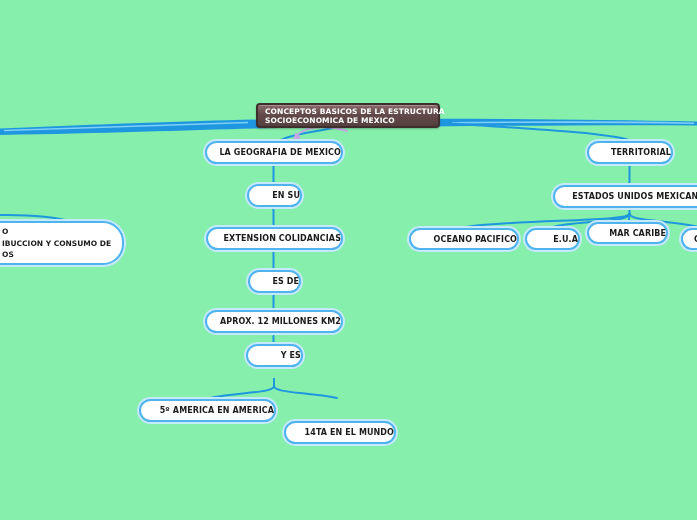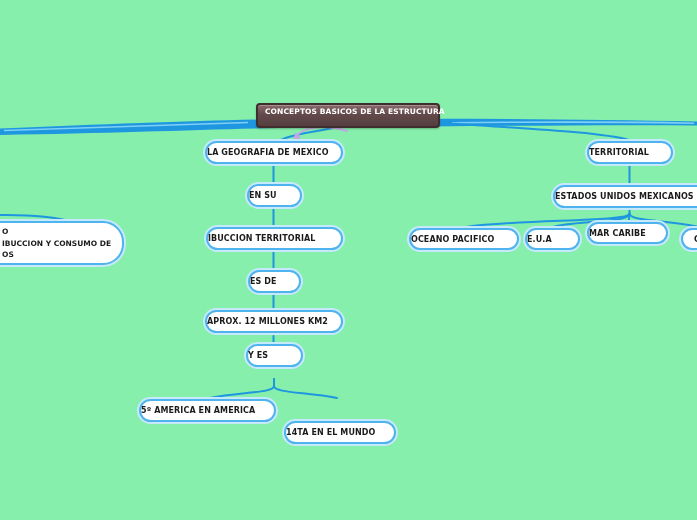--- a/index.html
+++ b/index.html
@@ -5,21 +5,21 @@
   html,body{margin:0;padding:0;background:#fff;}
   #canvas{
     position:relative;width:697px;height:520px;overflow:hidden;background:#86efac;
     font-family:"DejaVu Sans","Liberation Sans",sans-serif;
   }
   #connectors{position:absolute;left:0;top:0;z-index:1;pointer-events:none;}
   .node{
     position:absolute;z-index:2;box-sizing:border-box;background:#ffffff;
     border:2px solid #4fb3ee;border-radius:12px;
     box-shadow:0 0 0 2px #c6e9fb, 0 1px 2px rgba(70,150,200,0.15);
-    display:flex;align-items:center;justify-content:flex-start;
+    display:flex;align-items:center;justify-content:flex-end;
     font-size:8px;font-weight:bold;color:#1b1b1b;letter-spacing:0.1px;
     white-space:nowrap;cursor:pointer;
   }
   .node .lbl{pointer-events:none;}
   .central{
     position:absolute;z-index:3;box-sizing:border-box;
     left:256px;top:103px;width:184px;height:25px;
     background:linear-gradient(to bottom,#8a6a6a 0%,#634a4a 45%,#553f3f 100%);
     border:2px solid #3e2e2e;border-radius:4px;
     box-shadow:inset 0 1px 0 rgba(255,255,255,0.25), 0 1px 2px rgba(0,0,0,0.25);
@@ -67,30 +67,31 @@
     </g>
 
     <g stroke="#c7a6e6" fill="none" stroke-width="2" stroke-linecap="round">
       <path d="M347,131 C322,123.5 303,127.5 295,137"></path>
     </g>
     <polygon fill="#c7a6e6" points="292.5,141.5 301,137.5 295.5,132.5"></polygon>
   </svg>
 
   <div class="central">
     <div>CONCEPTOS BASICOS DE LA ESTRUCTURA</div>
+    <div>SOCIOECONOMICA DE MEXICO</div>
   </div>
 
   <div class="node" style="left:205px;top:141px;width:138px;height:23px">
     <span class="lbl">LA GEOGRAFIA DE MEXICO</span>
   </div>
   <div class="node" style="left:247px;top:184px;width:55px;height:23px">
     <span class="lbl">EN SU</span>
   </div>
   <div class="node" style="left:206px;top:227px;width:137px;height:23px">
-    <span class="lbl">IBUCCION TERRITORIAL</span>
+    <span class="lbl">EXTENSION COLIDANCIAS</span>
   </div>
   <div class="node" style="left:248px;top:270px;width:53px;height:23px">
     <span class="lbl">ES DE</span>
   </div>
   <div class="node" style="left:205px;top:310px;width:138px;height:23px">
     <span class="lbl">APROX. 12 MILLONES KM2</span>
   </div>
   <div class="node" style="left:246px;top:344px;width:57px;height:23px">
     <span class="lbl">Y ES</span>
   </div>

